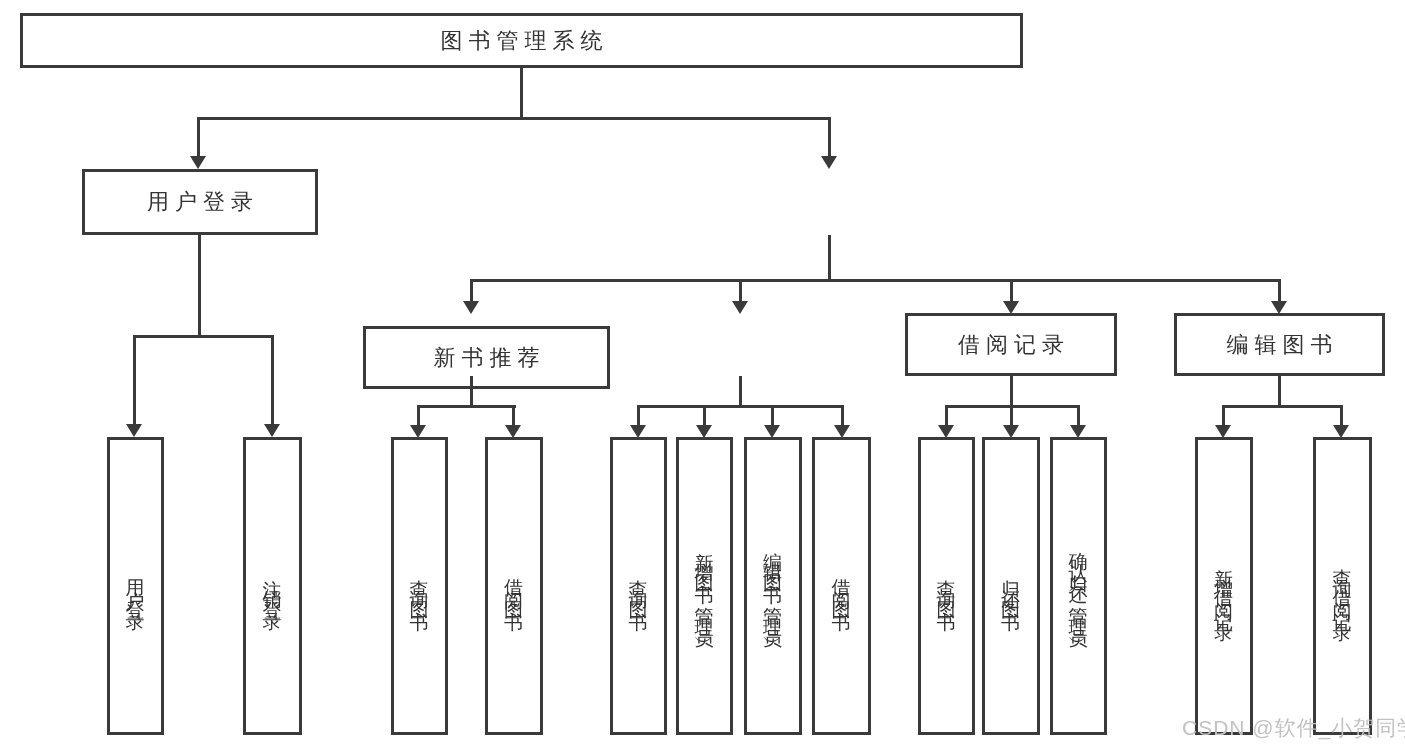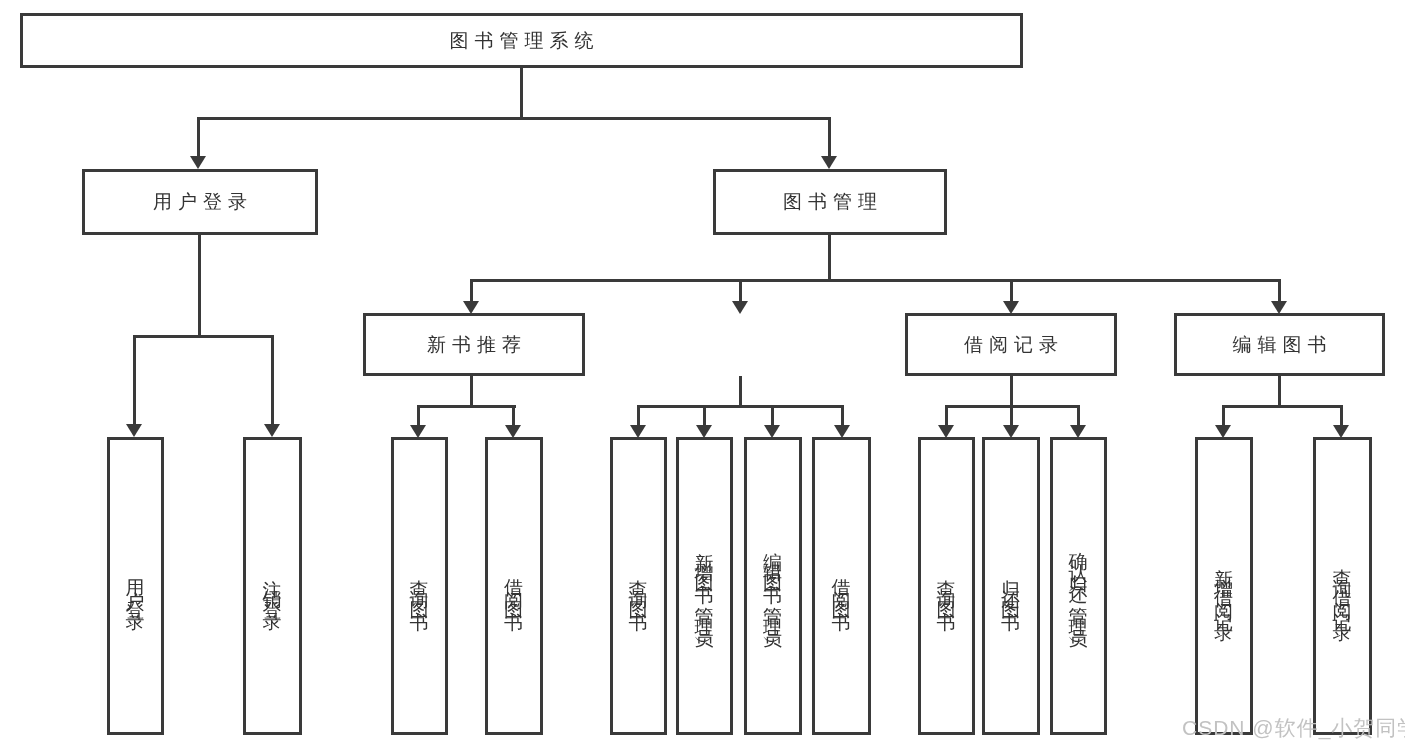--- a/index.html
+++ b/index.html
@@ -11,21 +11,21 @@
     color:#333333;
     overflow:hidden;
   }
   
   .node{
     position:absolute;
     box-sizing:border-box;
     border:3px solid #3a3a3a;
     background:#ffffff;
     display:flex;align-items:center;justify-content:center;
-    font-size:19px;
+    font-size:22px;
     letter-spacing:6px;
     text-indent:6px;
     white-space:nowrap;
   }
   
   .leaf{
     position:absolute;
     top:437px;height:298px;
     box-sizing:border-box;
     border:3px solid #3a3a3a;
@@ -65,41 +65,40 @@
   <div class="node" style="left:20px;top:13px;width:1003px;height:55px;">图书管理系统</div>
 
   <div class="vline" style="left:520px;top:66px;height:52px;"></div>
   <div class="hline" style="left:197px;top:117px;width:634px;"></div>
   <div class="vline" style="left:197px;top:117px;height:40px;"></div>
   <div class="arrow" style="left:190px;top:156px;"></div>
   <div class="vline" style="left:828px;top:117px;height:40px;"></div>
   <div class="arrow" style="left:821px;top:156px;"></div>
 
   <div class="node" style="left:82px;top:169px;width:236px;height:66px;">用户登录</div>
-  <div class="node" style="left:713px;top:169px;width:234px;height:66px;">图书管理</div>
 
   <div class="vline" style="left:198px;top:235px;height:103px;"></div>
   <div class="hline" style="left:134px;top:335px;width:140px;"></div>
   <div class="vline" style="left:133px;top:335px;height:89px;"></div>
   <div class="arrow" style="left:126px;top:424px;"></div>
   <div class="vline" style="left:271px;top:335px;height:89px;"></div>
   <div class="arrow" style="left:264px;top:424px;"></div>
 
   <div class="vline" style="left:828px;top:235px;height:47px;"></div>
   <div class="hline" style="left:470px;top:279px;width:811px;"></div>
   <div class="vline" style="left:470px;top:279px;height:23px;"></div>
   <div class="arrow" style="left:463px;top:301px;"></div>
   <div class="vline" style="left:739px;top:279px;height:23px;"></div>
   <div class="arrow" style="left:732px;top:301px;"></div>
   <div class="vline" style="left:1010px;top:279px;height:23px;"></div>
   <div class="arrow" style="left:1003px;top:301px;"></div>
   <div class="vline" style="left:1278px;top:279px;height:23px;"></div>
   <div class="arrow" style="left:1271px;top:301px;"></div>
 
-  <div class="node" style="left:363px;top:313px;width:222px;height:63px;">新书推荐</div>
+  <div class="node" style="left:363px;top:326px;width:247px;height:63px;">新书推荐</div>
   <div class="node" style="left:905px;top:313px;width:212px;height:63px;">借阅记录</div>
   <div class="node" style="left:1174px;top:313px;width:211px;height:63px;">编辑图书</div>
 
   <div class="vline" style="left:470px;top:376px;height:32px;"></div>
   <div class="hline" style="left:418px;top:405px;width:98px;"></div>
   <div class="vline" style="left:417px;top:405px;height:21px;"></div>
   <div class="arrow" style="left:410px;top:425px;"></div>
   <div class="vline" style="left:512px;top:405px;height:21px;"></div>
   <div class="arrow" style="left:505px;top:425px;"></div>
 

